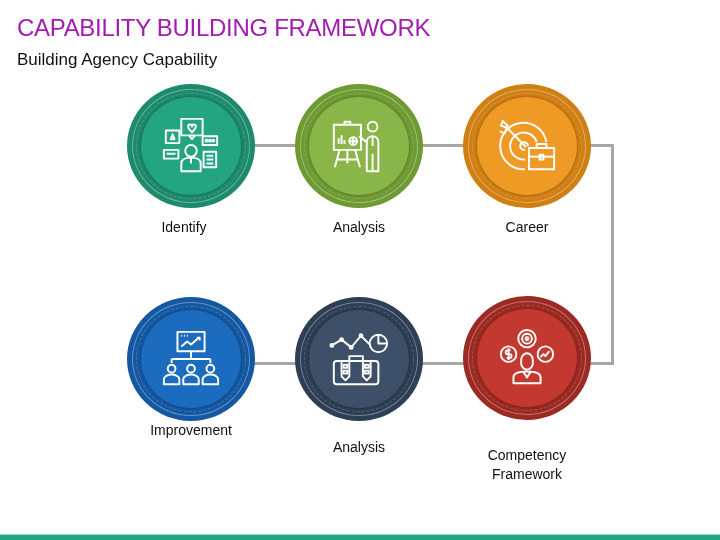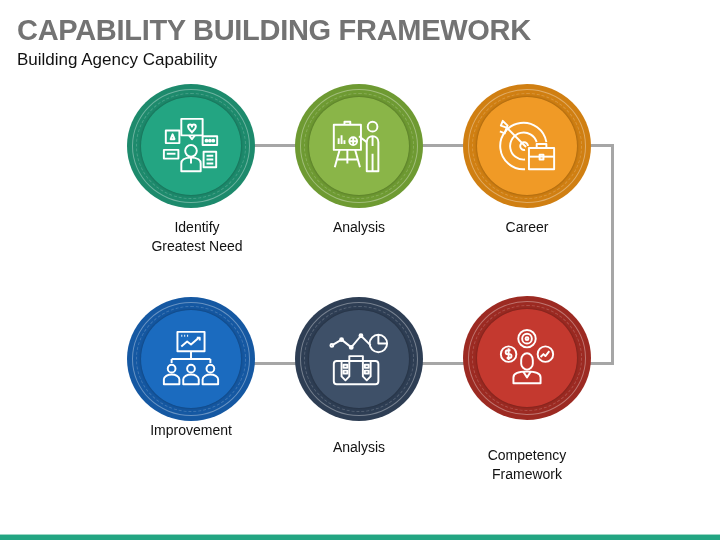--- a/index.html
+++ b/index.html
@@ -1,17 +1,17 @@
 <!DOCTYPE html>
 <html><head>
   <meta charset="utf-8">
   <style>
     html, body { margin:0; padding:0; }
     body { width:720px; height:540px; background:#ffffff; position:relative; overflow:hidden; font-family:"Liberation Sans", sans-serif; }
-    .title { position:absolute; left:17px; top:14px; font-size:29px; font-weight:bold; color:#737373; letter-spacing:-0.3px; }
+    .title { position:absolute; left:17px; top:14px; font-size:24px; font-weight:normal; color:#a21caf; letter-spacing:-0.3px; }
     .subtitle { position:absolute; left:17px; top:50px; font-size:17px; color:#111; }
     .conn { position:absolute; background:#a6a6a6; }
     .node { position:absolute; width:128px; height:124px; }
     .ring { position:absolute; left:0; top:0; width:128px; height:124px; border-radius:50%; }
     .ring::before { content:""; position:absolute; inset:5px; border-radius:50%; border:1px solid rgba(255,255,255,0.35); }
     .ring::after { content:""; position:absolute; inset:9px; border-radius:50%; border:1px dashed rgba(255,255,255,0.18); }
     .inner { position:absolute; left:14px; top:13px; width:100px; height:98px; border-radius:50%; box-shadow:0 0 3px rgba(0,0,0,0.35); display:flex; align-items:center; justify-content:center; }
     .inner svg { width:62px; height:62px; }
     .label { position:absolute; width:160px; text-align:center; font-size:14px; line-height:19px; color:#111; }
     .footer { position:absolute; left:0; top:534px; width:720px; height:6px; background:#23a582; border-top:1px solid #9ad6c4; }
@@ -46,23 +46,22 @@
       <rect x="4" y="36" width="15" height="9"></rect>
         <path d="M7 40h9"></path>
       <rect x="45" y="38" width="13" height="16"></rect>
         <path d="M48 42h7M48 46h7M48 50h7"></path>
       <circle cx="32" cy="37" r="6"></circle>
         <path d="M22 58 v-8 c0-4 4-6 10-6 s10 2 10 6 v8z"></path>
         <path d="M32 44 v6"></path>
     </svg>
   </div>
 </div>
-<div class="label" style="left:117px; top:218px;">
+<div class="label" style="left:104px; top:218px;">
   <div>Identify</div>
-  <div>Greatest Need</div>
 </div>
 
 <div class="node" style="left:295px; top:84px;">
   <div class="ring" style="background:#6e9a32;"></div>
   <div class="inner" style="background:#8ab548;">
     <svg viewBox="0 0 64 64" fill="none" stroke="#fff" stroke-width="2" stroke-linejoin="round">
       <rect x="6" y="10" width="28" height="26"></rect>
         <path d="M17 10 v-3 h6 v3"></path>
       <path d="M11 30 v-6 M14 30 v-9 M17 30 v-4"></path>
         <circle cx="26" cy="27" r="4"></circle>

